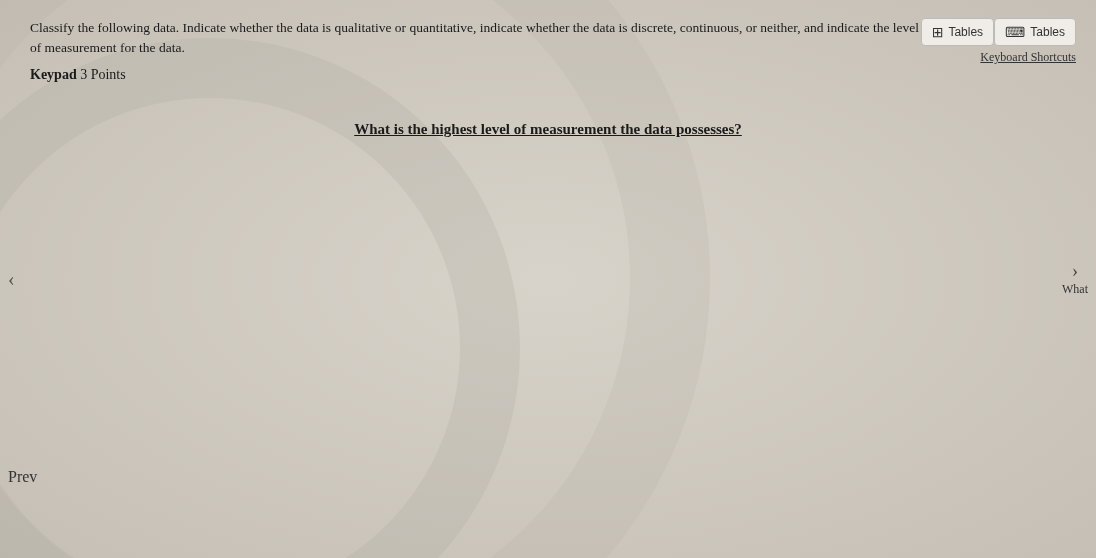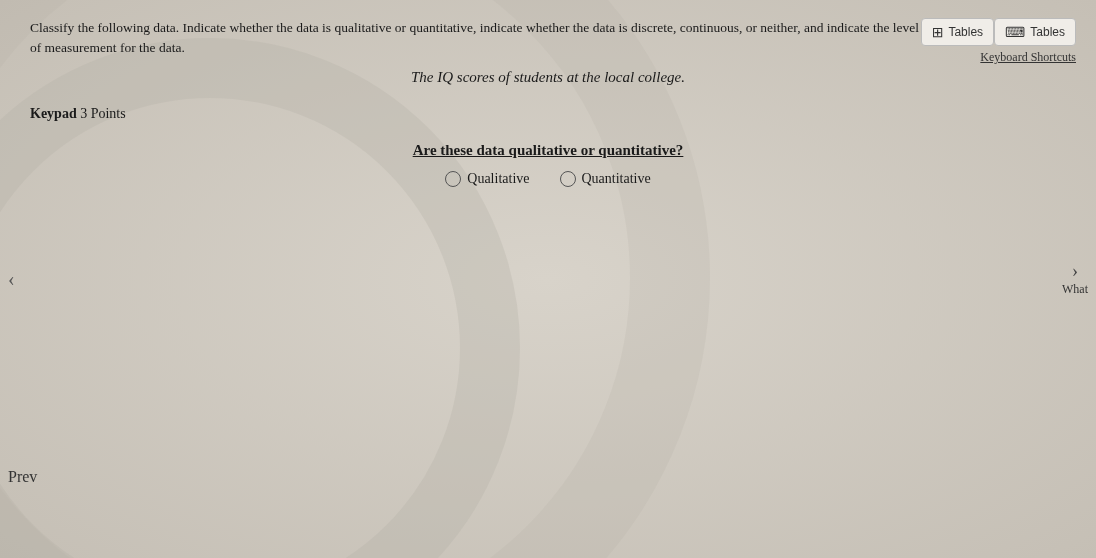--- a/index.html
+++ b/index.html
@@ -250,43 +250,30 @@
         <button class="tool-button">
           <span class="keypad-icon"></span>
           <span>Tables</span>
         </button>
       </div>
       <span class="keyboard-shortcuts-link">Keyboard Shortcuts</span>
     </div>
 
     <div class="question-header">Classify the following data. Indicate whether the data is qualitative or quantitative, indicate whether the data is discrete, continuous, or neither, and indicate the level of measurement for the data.</div>
 
-    <div class="question-title">The IQ scores of students at the local college.</div>
 
     <div class="answer-label">
       <span>Keypad</span>&nbsp;<span class="answer-points">3 Points</span>
     </div>
 
     <div class="questions-section">
 
-      <div class="question-block">
-        <div class="question-text">Are these data qualitative or quantitative?</div>
-        <div class="options-row">
-          <label class="radio-option">
-            <span class="radio-circle"></span>
-            <span>Qualitative</span>
-          </label>
-          <label class="radio-option">
-            <span class="radio-circle"></span>
-            <span>Quantitative</span>
-          </label>
-        </div>
-      </div>
 
       <div class="question-block">
       </div>
 
       <div class="question-block">
+        <div class="question-text">What is the highest level of measurement the data possesses?</div>
       </div>
 
     </div>
   </div>
 </div>
 
 </body></html>

